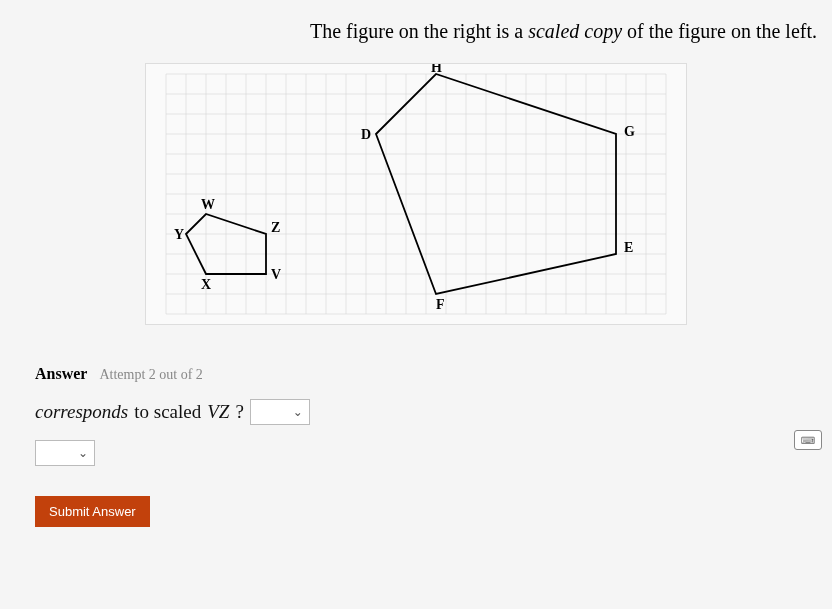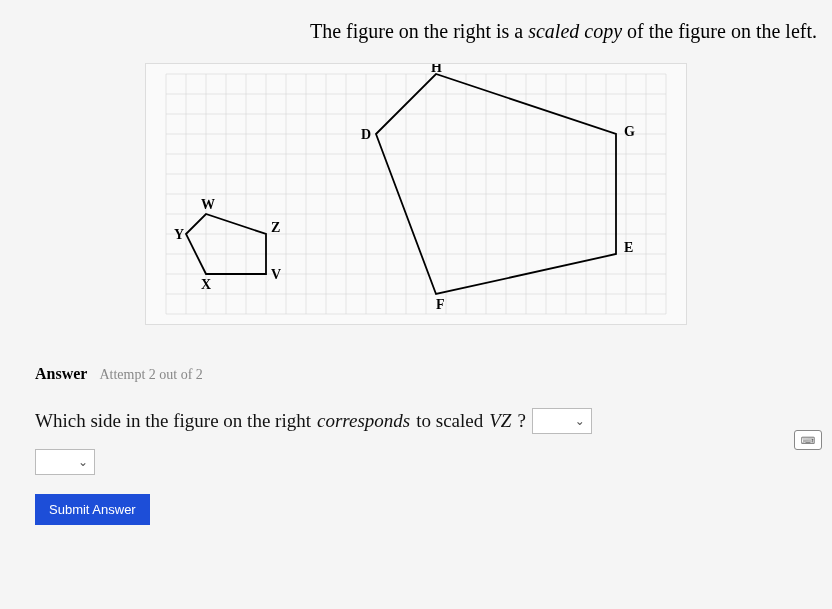--- a/index.html
+++ b/index.html
@@ -33,21 +33,21 @@
       font-family: 'Times New Roman', serif;
       font-size: 14px;
       font-weight: bold;
     }
     .answer-section {
       margin-top: 30px;
       padding: 0 20px;
     }
     .answer-header {
       font-size: 16px;
-      margin-bottom: 25px;
+      margin-bottom: 16px;
     }
     .answer-bold { font-weight: bold; }
     .attempt { color: #888; font-size: 14px; margin-left: 8px; }
     .question-line {
       font-size: 19px;
       color: #111;
       margin-bottom: 15px;
       display: flex;
       align-items: center;
       flex-wrap: wrap;
@@ -61,27 +61,27 @@
       background: #fff;
       min-width: 60px;
       height: 26px;
       padding: 0 6px;
       font-size: 12px;
       color: #555;
       cursor: pointer;
     }
     .italic-var { font-style: italic; }
     .submit-btn {
-      background: #1d4ed8;
+      background: #c2410c;
       color: #fff;
       border: none;
       padding: 8px 14px;
       font-size: 13px;
       cursor: pointer;
-      margin-top: 4px;
+      margin-top: 15px;
     }
     .keyboard-icon {
       position: absolute;
       right: 10px;
       top: 430px;
       width: 28px;
       height: 20px;
       border: 1px solid #888;
       border-radius: 3px;
       background: #fff;
@@ -164,21 +164,20 @@
   </div>
 </div>
 
 <div class="answer-section">
   <div class="answer-header">
     <span class="answer-bold">Answer</span>
     <span class="attempt">Attempt 2 out of 2</span>
   </div>
 
   <div class="question-line">
-    <span>Which side in the figure on the right </span>
     <span class="italic">corresponds</span>
     <span> to scaled </span>
     <span class="italic-var">VZ</span>
       <span>?</span>
     <span class="dropdown">
       <span>⌄</span>
     </span>
   </div>
 
   <div class="question-line">

